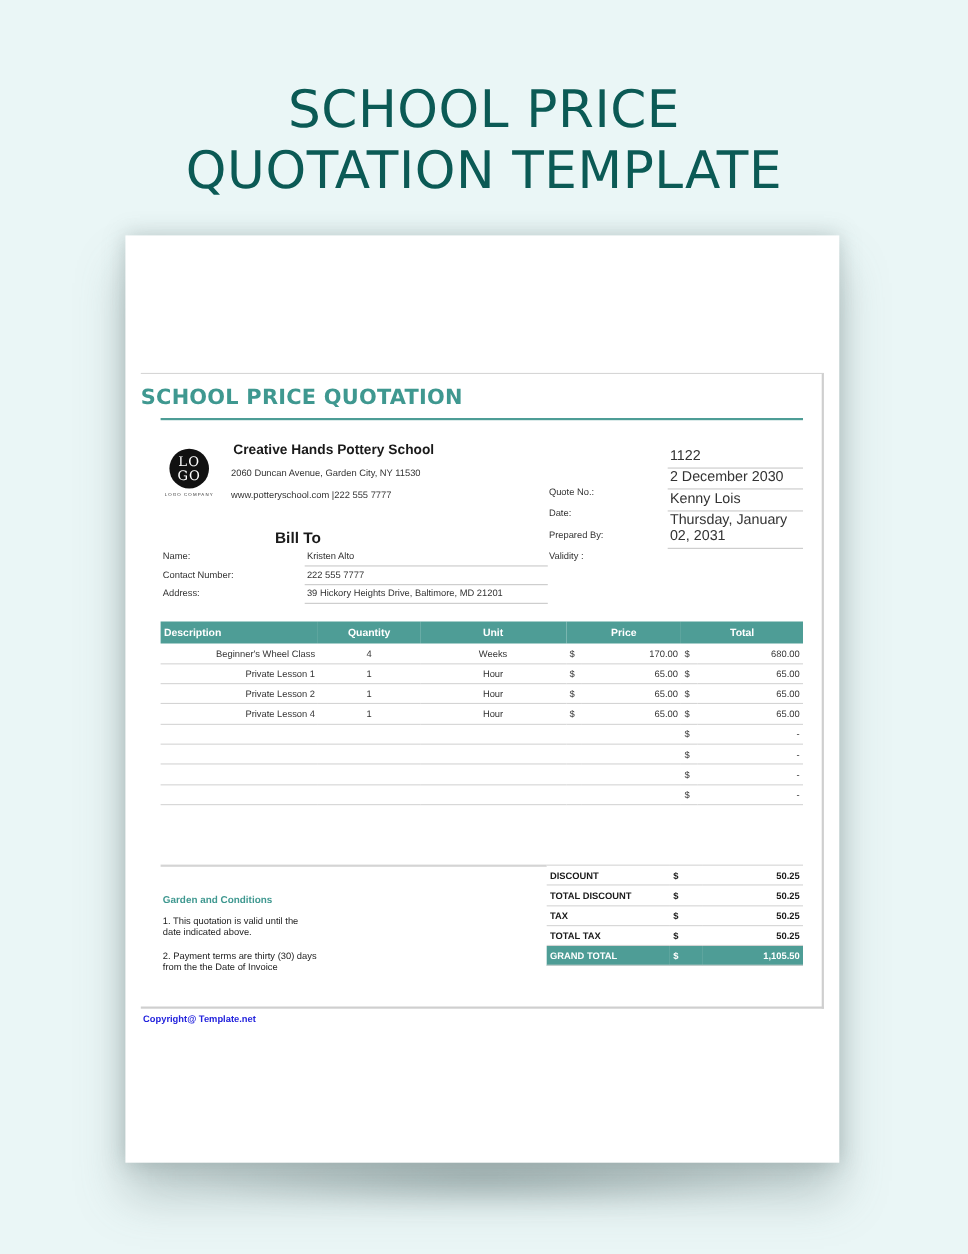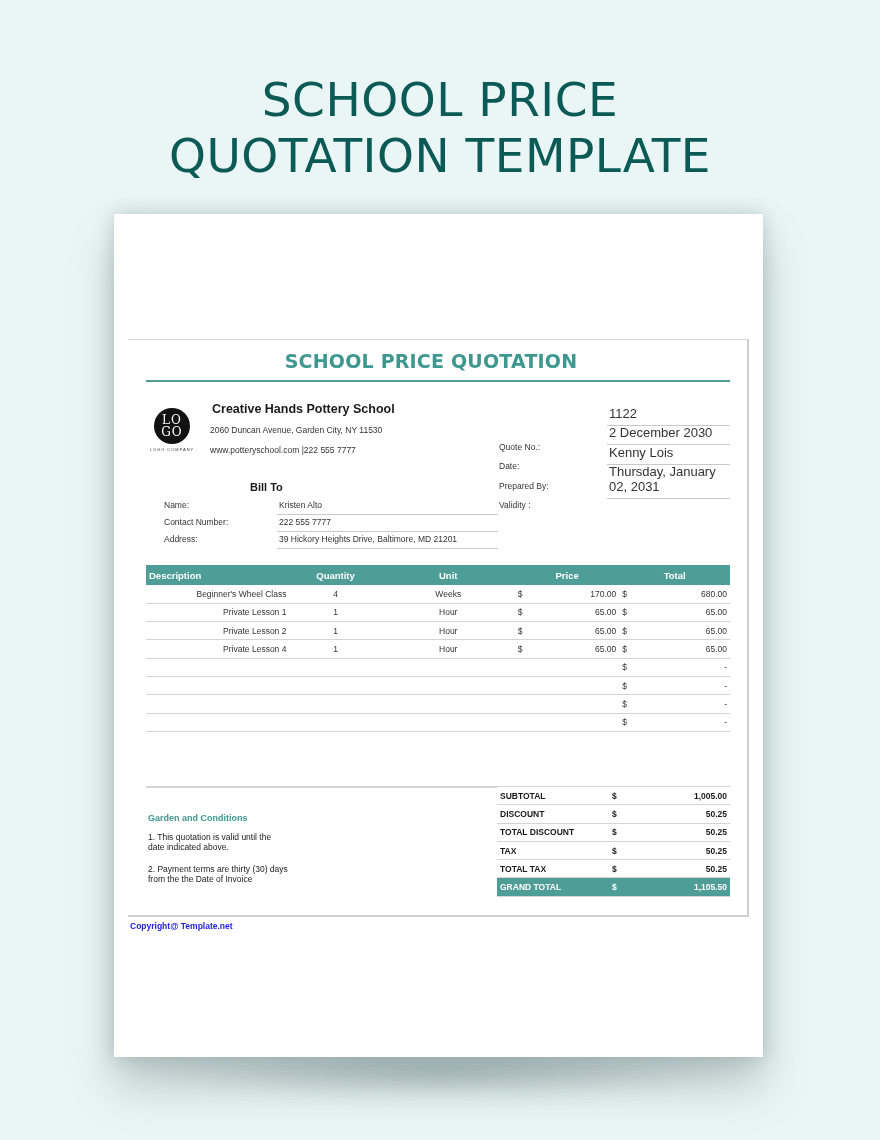--- a/index.html
+++ b/index.html
@@ -31,21 +31,21 @@
     box-shadow: 0 0 18px rgba(100,120,120,0.35), 0 30px 40px rgba(100,120,120,0.35);
   }
   .sheet {
     position: absolute; left: 14px; top: 125px; width: 621px; height: 578px;
     border-top: 1px solid #d6d6d6;
     border-right: 2px solid #cfcfcf;
     border-bottom: 2px solid #cfcfcf;
   }
   .doc-title {
     position: absolute; left: 0; top: 10px; width: 606px;
-    text-align: center; color: #3f9890;
+    color: #3f9890;
     font-family: "DejaVu Sans", sans-serif;
     font-weight: bold; font-size: 19px; letter-spacing: 0.2px;
   }
   .title-rule {
     position: absolute; left: 18px; top: 40px; width: 584px; height: 2px; background: #4e9d96;
   }
   .logo {
     position: absolute; left: 26px; top: 68px; width: 36px; height: 36px; border-radius: 50%;
     background: #111; color: #fff;
     font-family: "DejaVu Serif", serif; font-size: 12px; line-height: 12px;
@@ -61,23 +61,23 @@
   }
   .company-line {
     position: absolute; left: 82px; font-size: 8.5px; color: #333;
   }
   .meta-label { position: absolute; left: 371px; font-size: 8.5px; color: #333; margin-top: 36px; }
   .meta-value {
     position: absolute; left: 479px; width: 123px; font-size: 13px; color: #333;
     border-bottom: 1px solid #c9c9c9; padding-bottom: 4px; padding-left: 2px;
   }
   .billto-title {
-    position: absolute; left: 122px; top: 141px; font-weight: bold; font-size: 11px; color: #1a1a1a;
-  }
-  .bill-label { position: absolute; left: 20px; font-size: 8.5px; color: #333; margin-left: 16px; }
+    position: absolute; left: 122px; top: 141px; font-weight: bold; font-size: 14px; color: #1a1a1a;
+  }
+  .bill-label { position: absolute; left: 20px; font-size: 8.5px; color: #333; }
   .bill-value {
     position: absolute; left: 149px; width: 221px; font-size: 8.5px; color: #333;
     border-bottom: 1px solid #c9c9c9; padding-bottom: 4px; padding-left: 2px;
   }
   table.items {
     position: absolute; left: 18px; top: 225px; width: 584px;
     border-collapse: collapse; font-size: 8.5px; color: #333;
   }
   table.items th {
     background: #4e9d96; color: #fff; font-weight: bold; font-size: 9.5px;
@@ -244,25 +244,20 @@
             <td class="c-num c-total">-</td>
           </tr>
         </tbody>
     </table>
 
     <div class="gap-rule"></div>
 
     <table class="totals">
       <tbody id="totals-body">
           <tr>
-            <td class="t-label">SUBTOTAL</td>
-            <td class="t-cur">$</td>
-            <td class="t-val">1,005.00</td>
-          </tr>
-          <tr>
             <td class="t-label">DISCOUNT</td>
             <td class="t-cur">$</td>
             <td class="t-val">50.25</td>
           </tr>
           <tr>
             <td class="t-label">TOTAL DISCOUNT</td>
             <td class="t-cur">$</td>
             <td class="t-val">50.25</td>
           </tr>
           <tr>

